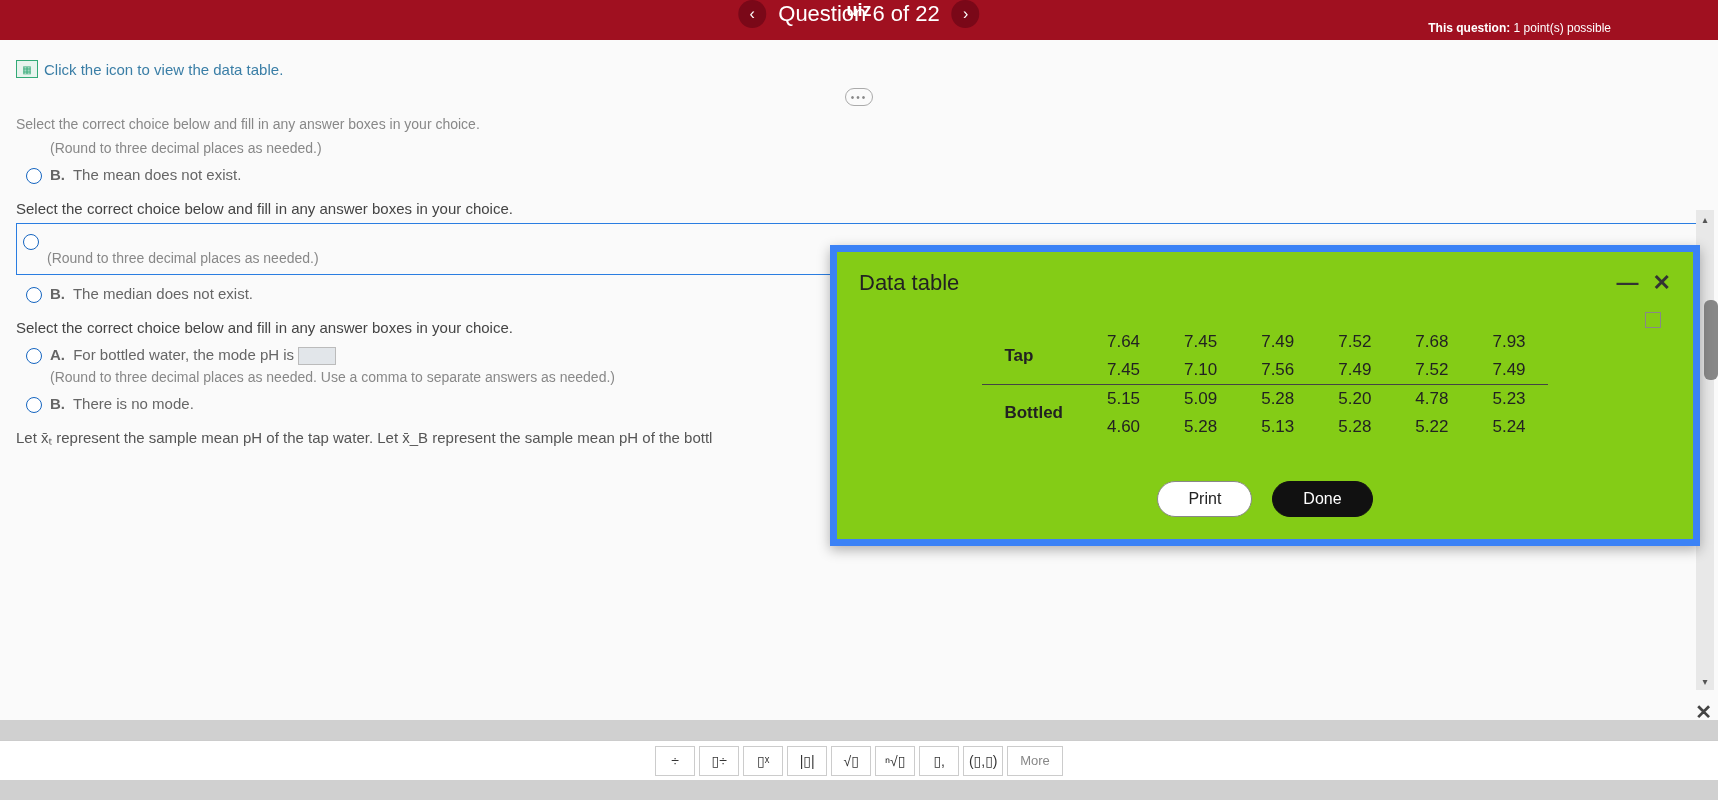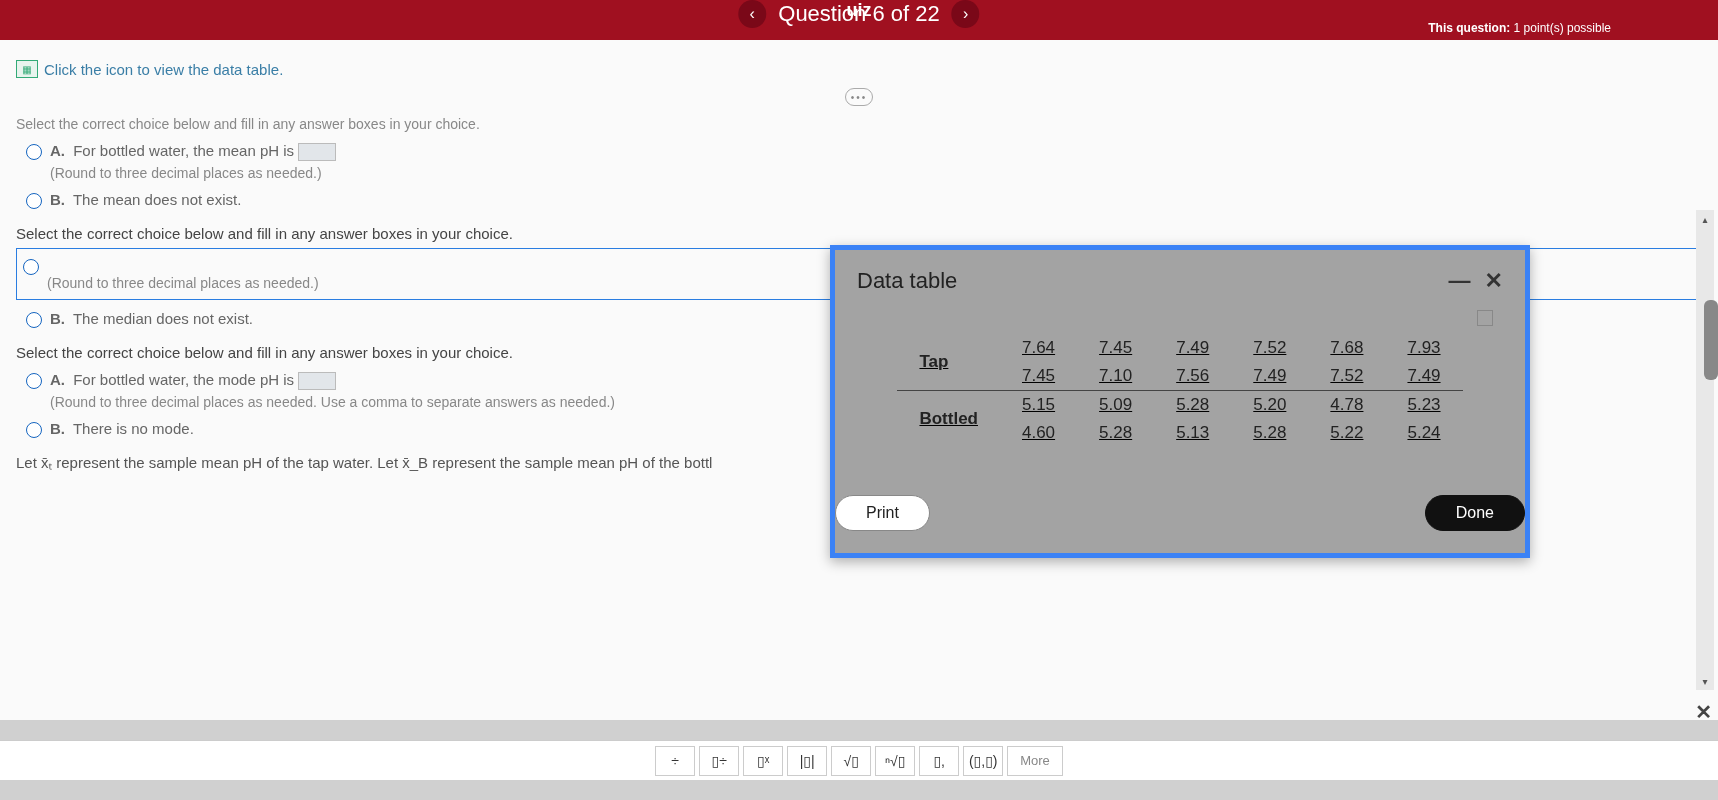--- a/index.html
+++ b/index.html
@@ -23,32 +23,32 @@
 .choice-label { color: #666; font-size: 15px; }
 .choice-letter { font-weight: bold; margin-right: 4px; }
 .input-box { display: inline-block; width: 38px; height: 18px; background: #e2e6ea; border: 1px solid #bbb; vertical-align: middle; }
 .hint { color: #888; font-size: 14px; margin-left: 34px; }
 .section-text { color: #444; font-size: 15px; margin: 16px 0 6px 0; }
 .selected-box { border: 1px solid #2a7de1; padding: 8px 6px; margin: 4px 0; }
 .bottom-text { color: #555; font-size: 15px; margin-top: 14px; }
 .toolbar { background: #fff; border-top: 1px solid #ccc; height: 40px; display: flex; align-items: center; justify-content: center; gap: 4px; margin-top: 20px; }
 .tb-btn { width: 40px; height: 30px; border: 1px solid #ccc; background: #fff; display: flex; align-items: center; justify-content: center; font-size: 14px; color: #333; }
 .tb-more { padding: 0 12px; height: 30px; border: 1px solid #ccc; background: #fff; color: #888; display: flex; align-items: center; font-size: 13px; }
-.modal { position: absolute; top: 245px; left: 830px; width: 700px; background: #a3a3a3; border: 5px solid #3b82f6; box-shadow: 0 4px 12px rgba(0,0,0,.3); z-index: 100; }
+.modal { position: absolute; top: 245px; left: 830px; width: 870px; background: #84cc16; border: 7px solid #3b82f6; box-shadow: 0 4px 12px rgba(0,0,0,.3); z-index: 100; }
 .modal-head { display: flex; justify-content: space-between; align-items: center; padding: 18px 22px 10px; }
 .modal-title { font-size: 22px; color: #222; }
 .modal-ctrl { display: flex; gap: 14px; font-size: 22px; color: #333; font-weight: bold; }
 .modal-body { padding: 18px 30px 18px 30px; position: relative; }
 .copy-icon { position: absolute; top: 6px; right: 32px; width: 16px; height: 16px; border: 1px solid #888; }
-.data-tbl { border-collapse: collapse; margin: 12px auto; text-decoration: underline; }
+.data-tbl { border-collapse: collapse; margin: 4px auto; }
 .data-tbl td { padding: 4px 22px; font-size: 17px; color: #222; text-align: center; border-top: 1px solid #444; }
 .data-tbl tr:first-child td { border-top: none; }
 .data-tbl td.lbl { font-weight: bold; text-align: left; border-top: none; }
 .data-tbl tr.sep td { border-top: 1px solid #444; }
-.modal-foot { display: flex; justify-content: space-between; gap: 20px; padding: 18px 0 22px; }
+.modal-foot { display: flex; justify-content: center; gap: 20px; padding: 18px 0 22px; }
 .btn { padding: 8px 30px; border-radius: 20px; font-size: 16px; cursor: pointer; }
 .btn-print { background: #fff; border: 1px solid #888; color: #222; }
 .btn-done { background: #111; color: #fff; border: 1px solid #111; }
 .scroll-ind { position: absolute; right: 4px; top: 170px; width: 18px; height: 480px; background: #e8e8e8; }
 .scroll-up { position: absolute; top: 0; width: 18px; height: 18px; display: flex; align-items: center; justify-content: center; font-size: 10px; color: #555; }
 .scroll-dn { position: absolute; bottom: 0; width: 18px; height: 18px; display: flex; align-items: center; justify-content: center; font-size: 10px; color: #555; }
 .x-close { position: absolute; bottom: -34px; right: 2px; font-size: 20px; font-weight: bold; color: #444; }
 .right-scroller { position: absolute; right: 0; top: 300px; width: 14px; height: 80px; background: #888; border-radius: 6px; }
 </style>
 </head>
@@ -69,28 +69,20 @@
 <div class="content">
   <div class="data-link">
     <span class="data-icon">▦</span>
     <span class="data-link-text">Click the icon to view the data table.</span>
   </div>
 
   <div class="divider-dot">•••</div>
 
   <div class="faint-text">Select the correct choice below and fill in any answer boxes in your choice.</div>
 
-  <div class="choice-row">
-    <div class="radio"></div>
-    <div class="choice-label">
-      <span class="choice-letter">A.</span>
-      <span>For bottled water, the mean pH is</span>
-      <span class="input-box"></span>
-    </div>
-  </div>
   <div class="hint">(Round to three decimal places as needed.)</div>
   <div class="choice-row">
     <div class="radio"></div>
     <div class="choice-label">
       <span class="choice-letter">B.</span>
       <span>The mean does not exist.</span>
     </div>
   </div>
 
   <div class="section-text">Select the correct choice below and fill in any answer boxes in your choice.</div>

